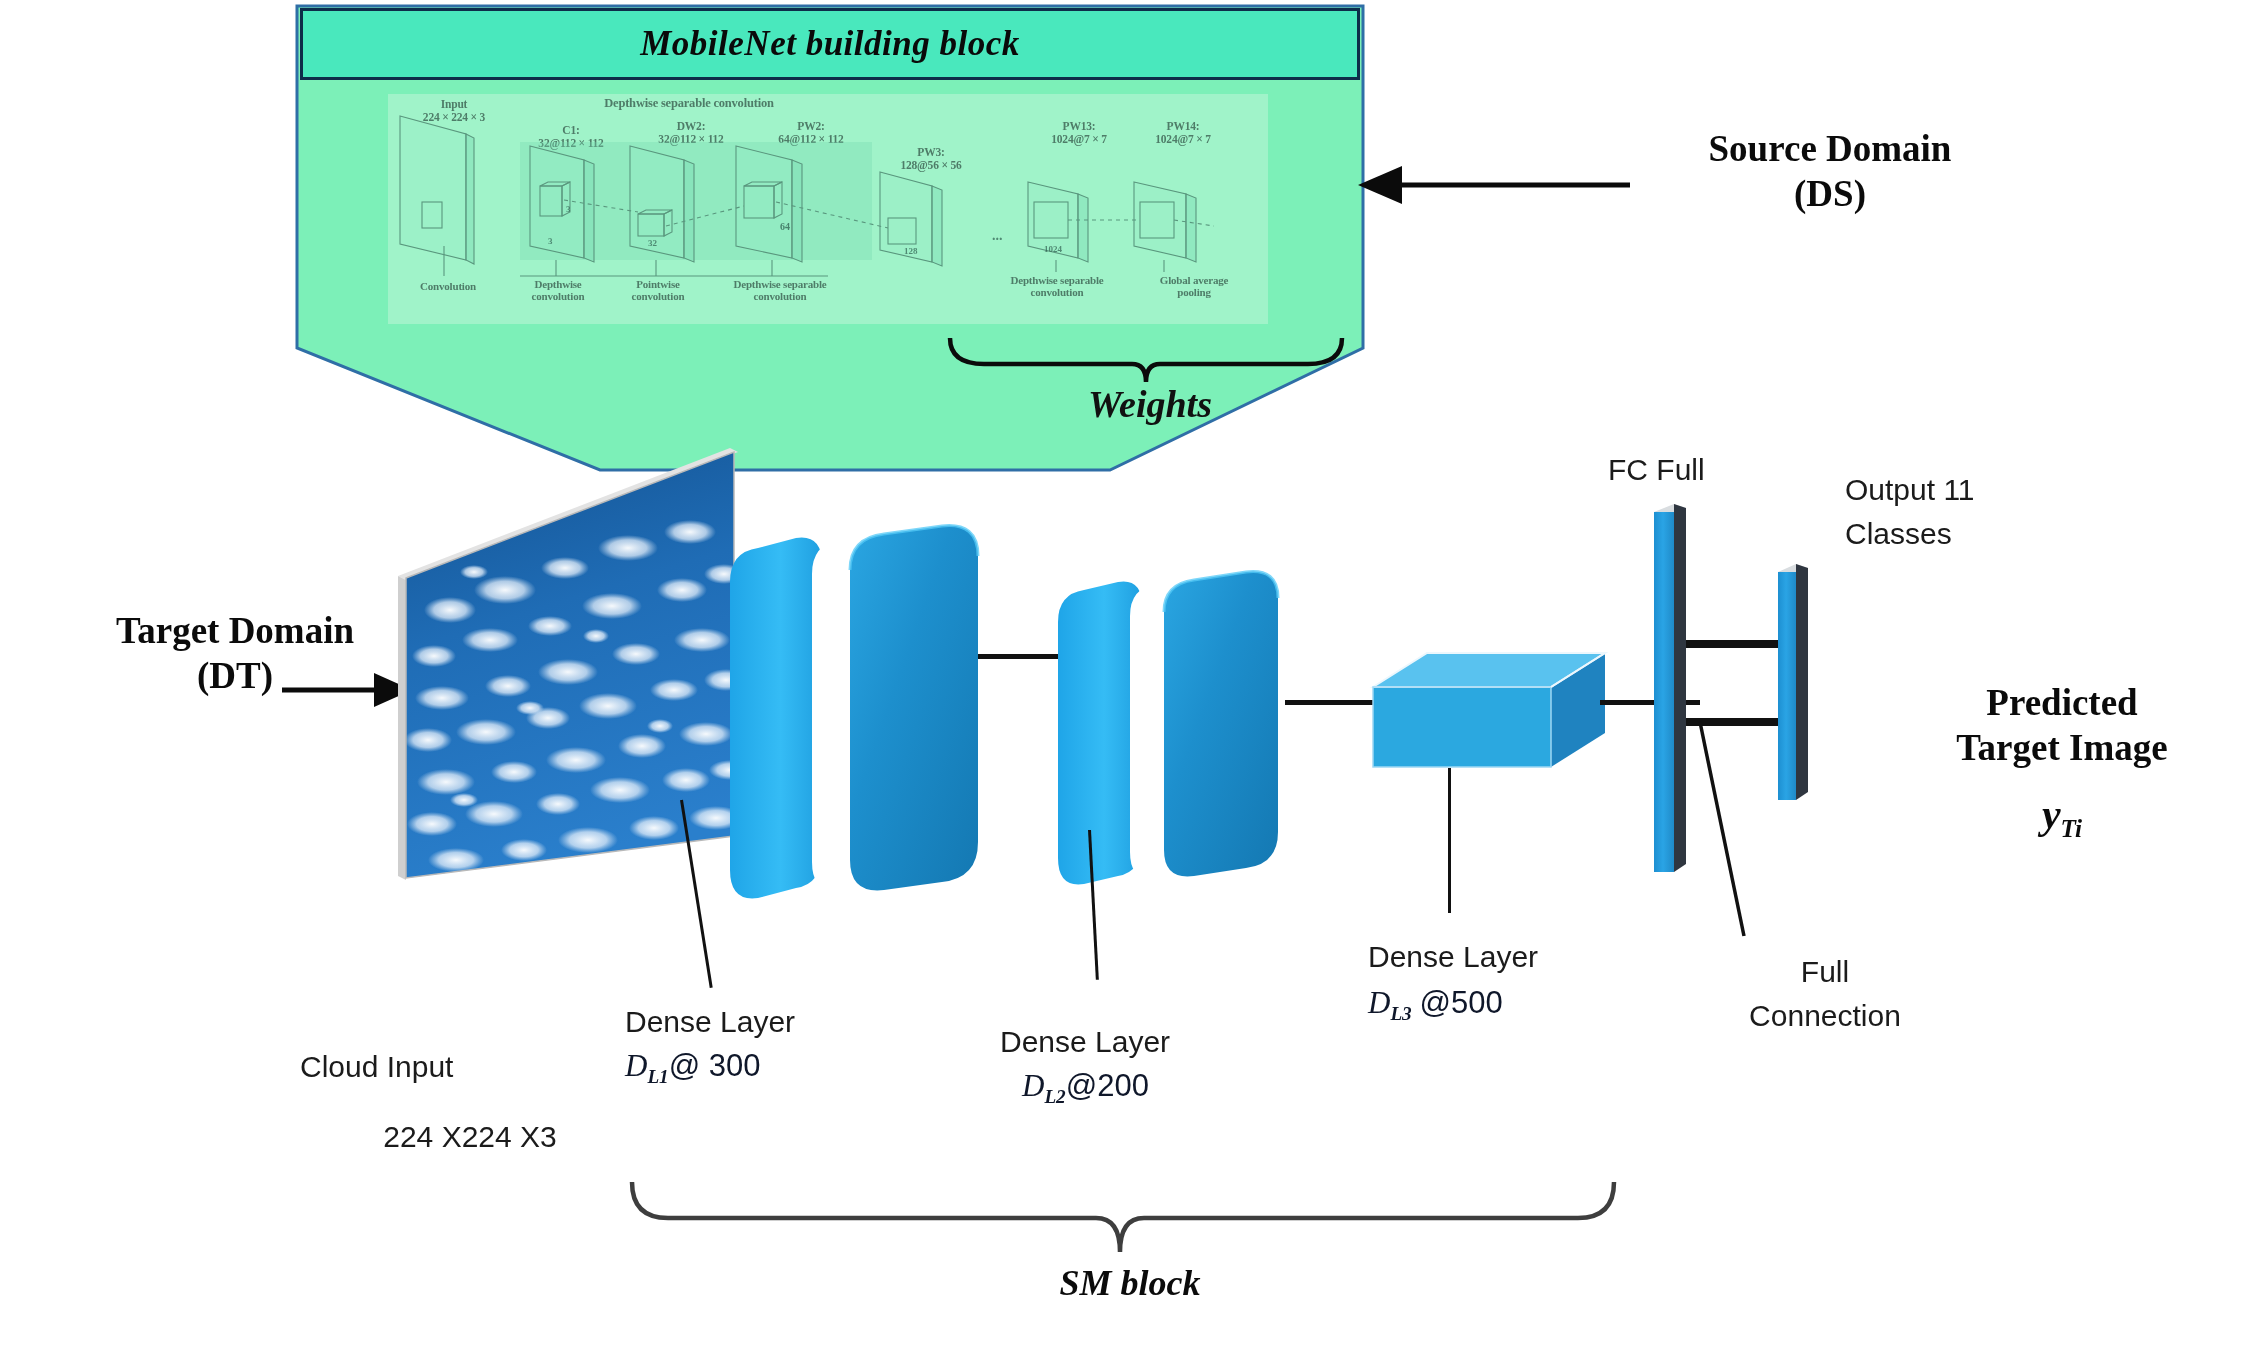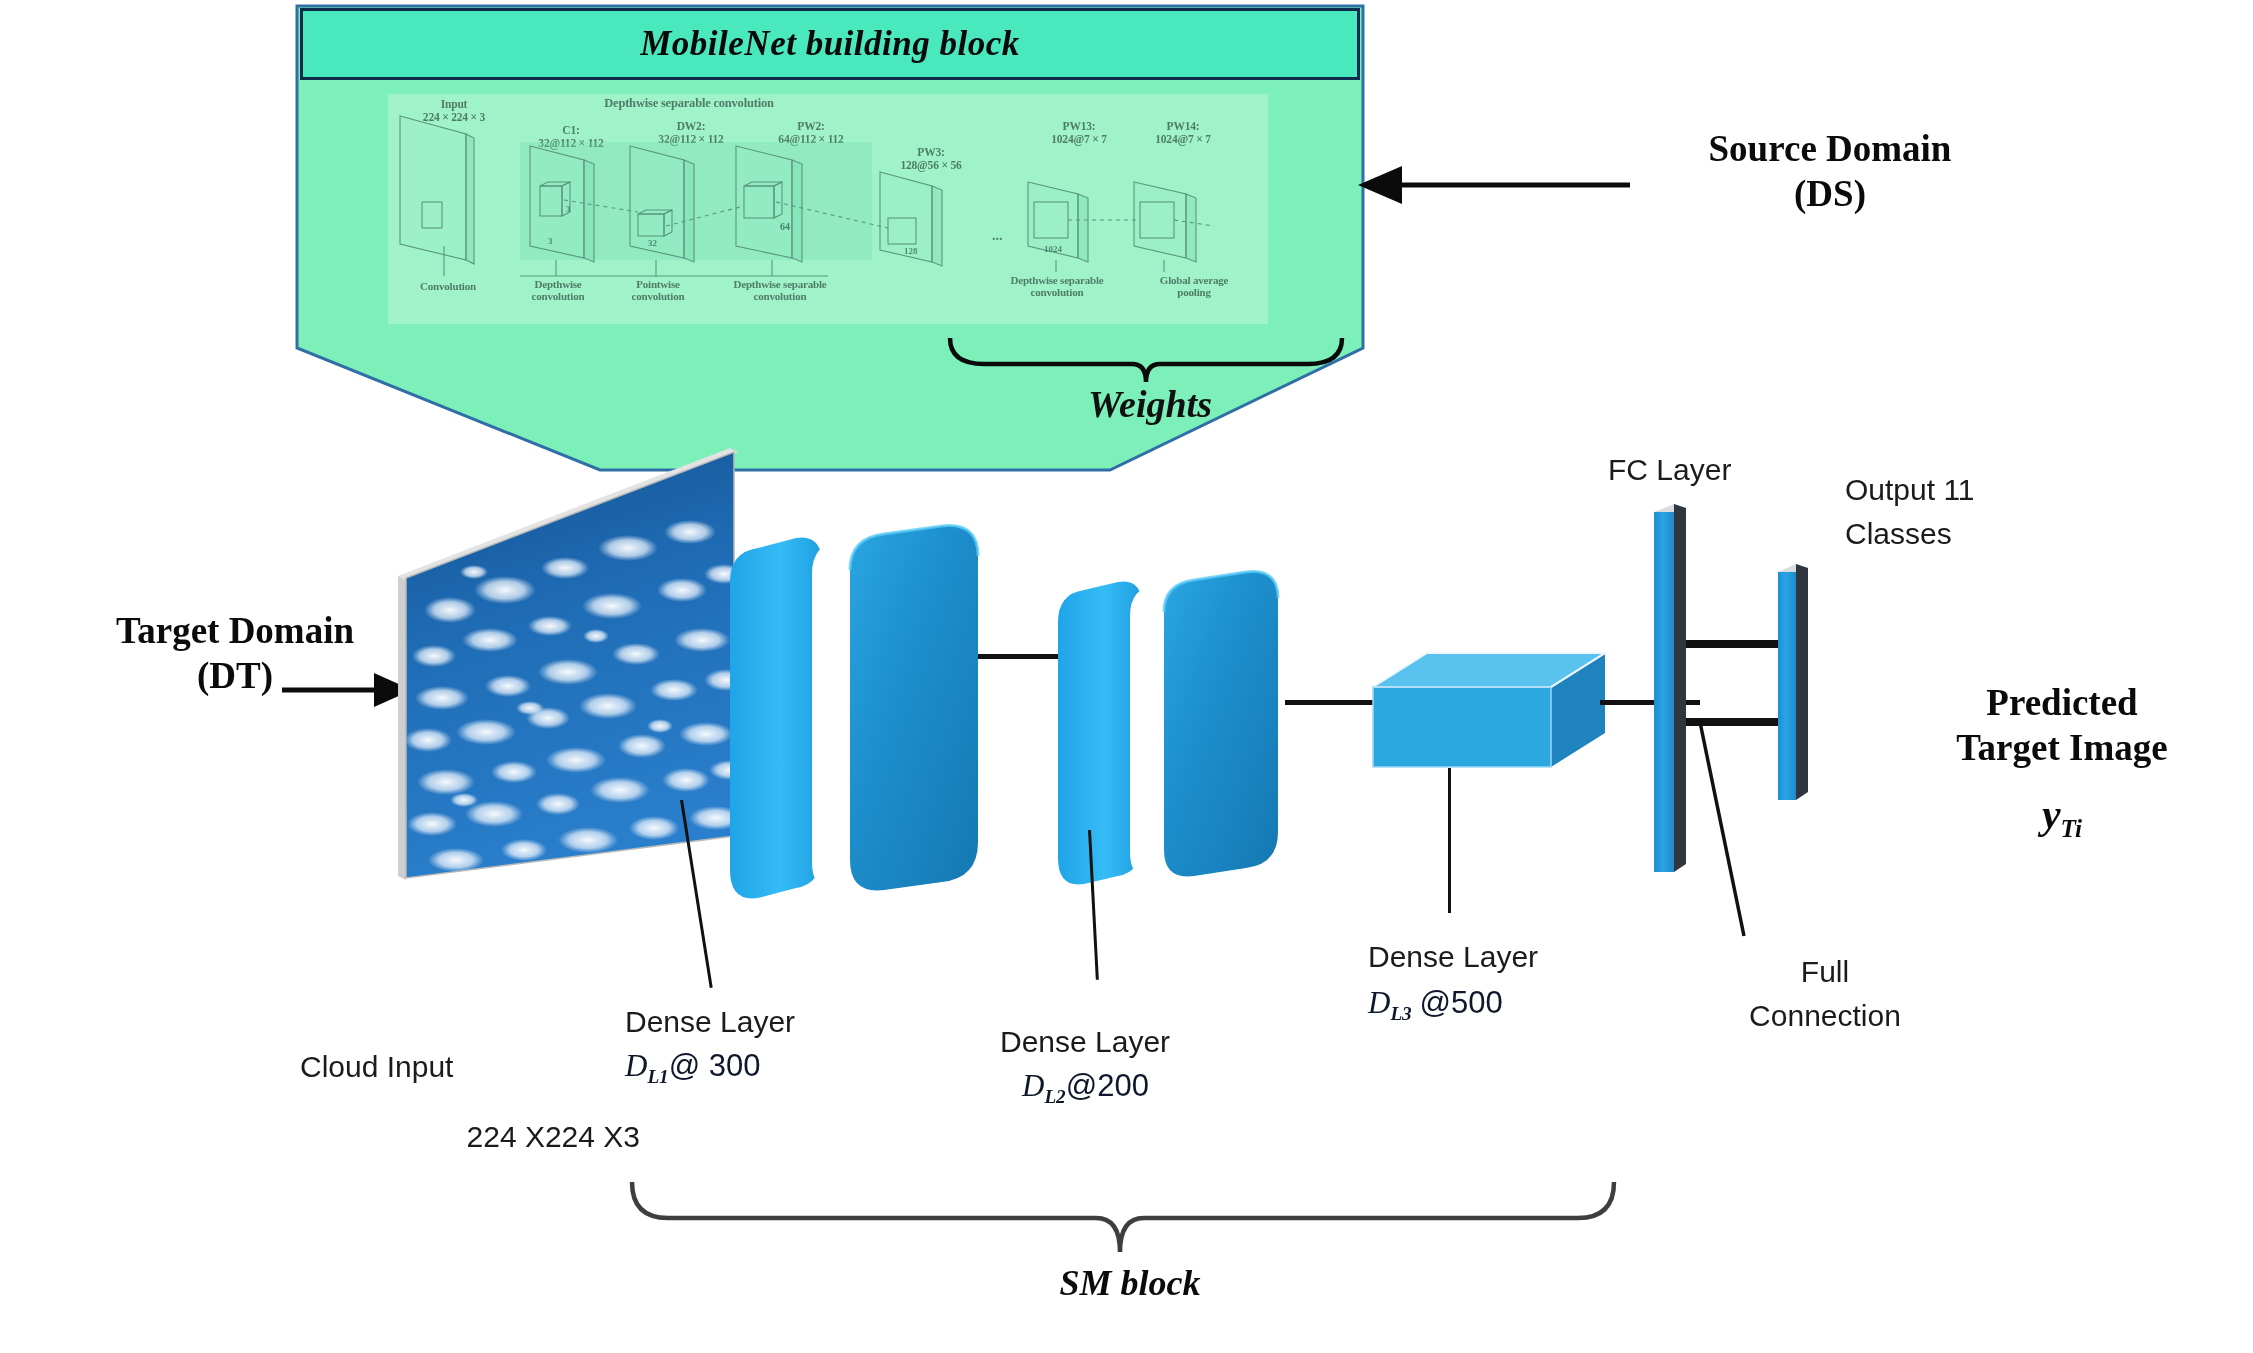--- a/index.html
+++ b/index.html
@@ -327,21 +327,21 @@
         <ellipse cx="140" cy="268" rx="14" ry="7" fill="url(#puff)"></ellipse>
         <ellipse cx="270" cy="286" rx="13" ry="7" fill="url(#puff)"></ellipse>
         <ellipse cx="74" cy="360" rx="14" ry="7" fill="url(#puff)"></ellipse>
         <ellipse cx="216" cy="430" rx="13" ry="7" fill="url(#puff)"></ellipse>
       </g>
     </g>
     <polygon points="16,138 344,12 344,396 16,438" fill="none" stroke="#b9b9b9" stroke-width="1.5"></polygon>
   </svg>
 
   <div class="abs sans-lab" style="left:300px; top:1045px; width:340px; text-align:left;">Cloud Input</div>
-  <div class="abs sans-lab" style="left:300px; top:1115px; width:340px; text-align:right;">224 X224 X3</div>
+  <div class="abs sans-lab" style="left:300px; top:1115px; width:340px; text-align:center;">224 X224 X3</div>
 
   <svg class="abs dense-block" style="left:700px; top:512px; width:300px; height:400px;" viewBox="0 0 300 400">
     <defs>
       <linearGradient id="sideG" x1="0" y1="0" x2="1" y2="0">
         <stop offset="0%" stop-color="#1fa5e8"></stop>
         <stop offset="55%" stop-color="#35bcf5"></stop>
         <stop offset="100%" stop-color="#1f9fe0"></stop>
       </linearGradient>
       <linearGradient id="frontG" x1="0" y1="0" x2="1" y2="1">
         <stop offset="0%" stop-color="#2aa6e2"></stop>
@@ -407,21 +407,21 @@
       <rect x="24" y="22" width="20" height="360" fill="url(#barG)"></rect>
     </g>
 
     <g>
       <polygon points="148,82 166,74 178,78 160,86" fill="#d9dde0"></polygon>
       <polygon points="166,74 178,78 178,302 166,310" fill="#2f3640"></polygon>
       <rect x="148" y="82" width="18" height="228" fill="url(#barG)"></rect>
     </g>
   </svg>
 
-  <div class="abs sans-lab" style="left:1608px; top:448px; width:240px;">FC Layer</div>
+  <div class="abs sans-lab" style="left:1608px; top:448px; width:240px;">FC Full</div>
   <div class="abs sans-lab" style="left:1845px; top:468px; width:280px;">Output 11
 Classes</div>
 
   <svg class="abs" style="left:1690px; top:718px; width:120px; height:230px;" viewBox="0 0 120 230">
     <line x1="10" y1="4" x2="54" y2="218" stroke="#111" stroke-width="3.5"></line>
   </svg>
   <div class="abs sans-lab" style="left:1690px; top:950px; width:270px; text-align:center;">Full
 Connection</div>
 
   <div class="abs serif-bold" style="left:1862px; top:680px; width:400px; font-size:37px;">Predicted

